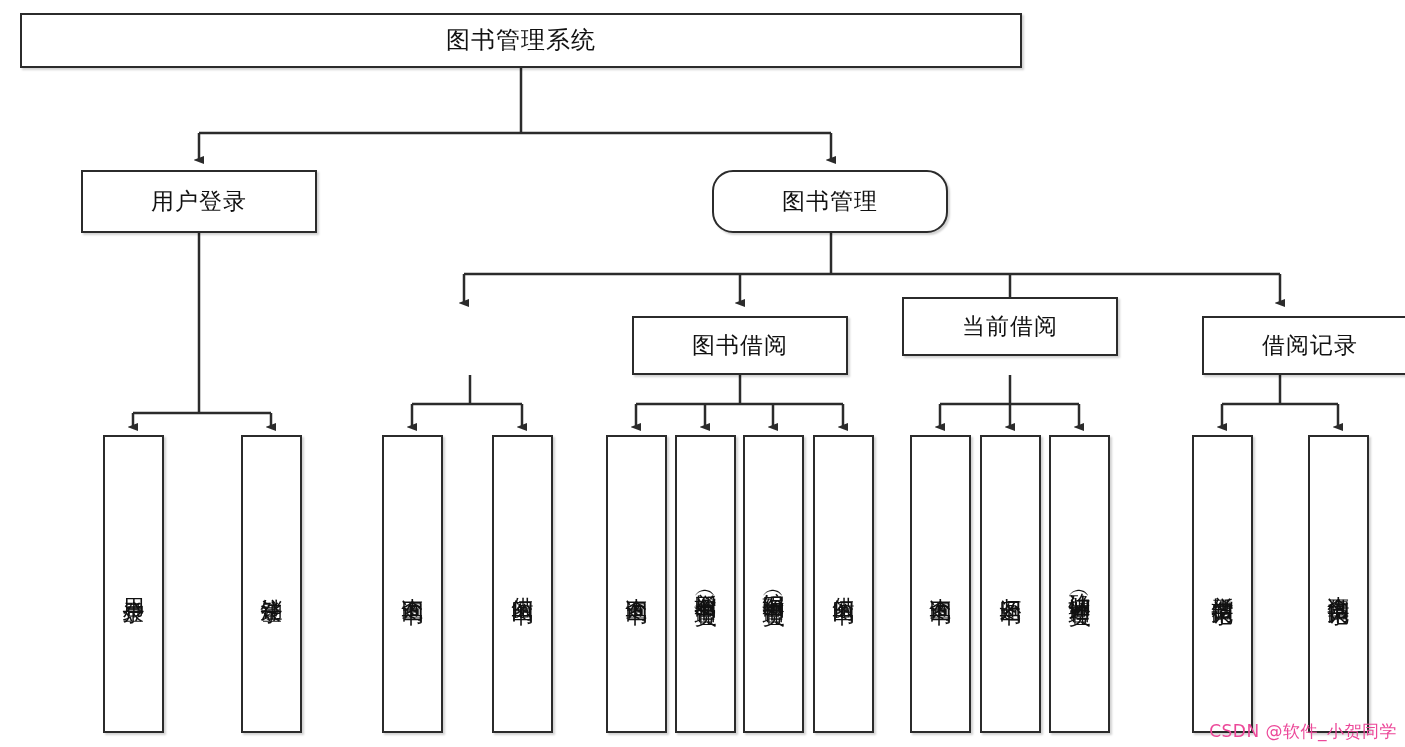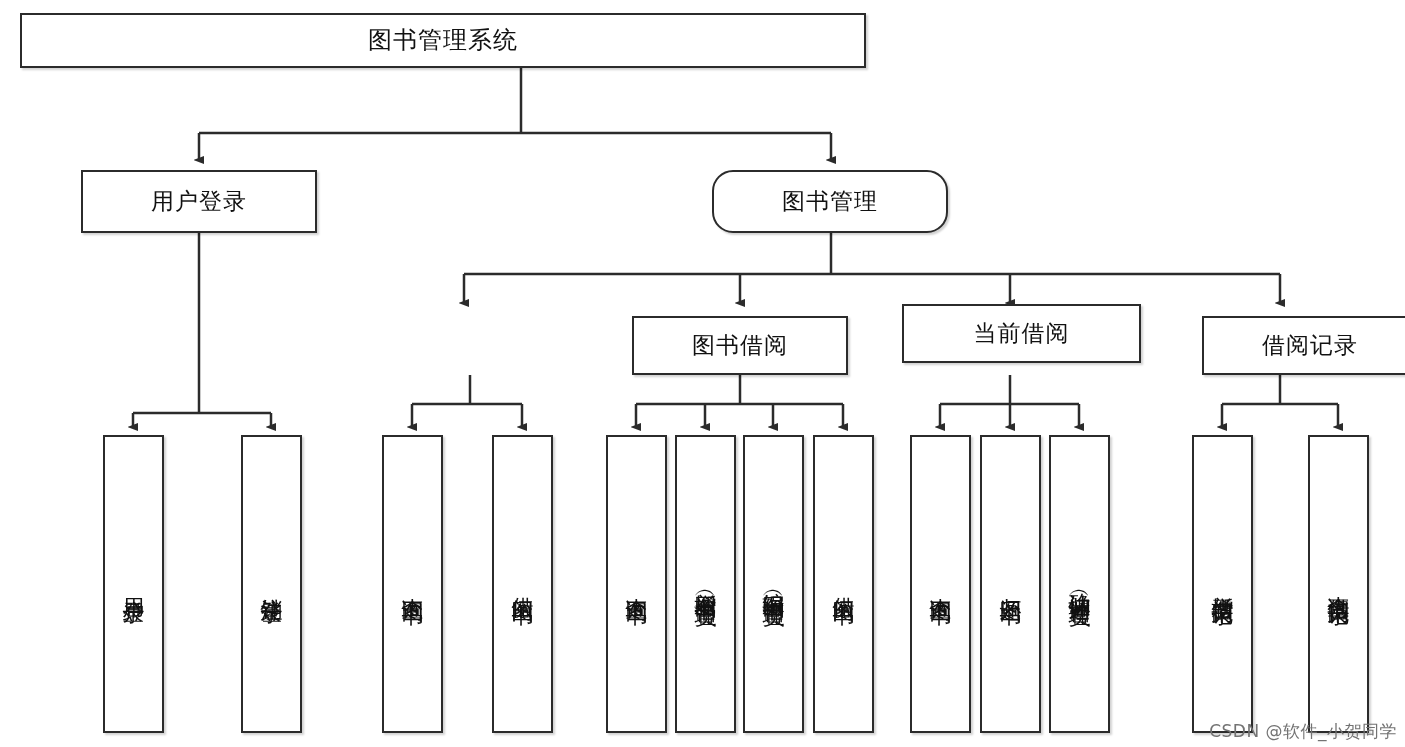--- a/index.html
+++ b/index.html
@@ -57,21 +57,21 @@
     left: 0; top: 0;
     width: 1405px;
     height: 747px;
     pointer-events: none;
   }
   .wm {
     position: absolute;
     right: 8px;
     bottom: 4px;
     font-size: 17px;
-    color: #737373;
+    color: #ec4899;
     letter-spacing: 0.5px;
     white-space: nowrap;
   }
 </style>
 </head>
 <body>
 
 <div id="canvas">
 
   <svg class="links" viewBox="0 0 1405 747">
@@ -117,35 +117,35 @@
       <path d="M1010,404 L1010,427" marker-end="url(#arrow)"></path>
       <path d="M1079,404 L1079,427" marker-end="url(#arrow)"></path>
 
       <path d="M1280,375 L1280,404"></path>
       <path d="M1222,404 L1338,404"></path>
       <path d="M1222,404 L1222,427" marker-end="url(#arrow)"></path>
       <path d="M1338,404 L1338,427" marker-end="url(#arrow)"></path>
     </g>
   </svg>
 
-  <div class="node h root" style="left:20px; top:13px; width:846px; height:55px;">
+  <div class="node h root" style="left:20px; top:13px; width:1002px; height:55px;">
     <span>图书管理系统</span>
   </div>
 
   <div class="node h" style="left:81px; top:170px; width:236px; height:63px;">
     <span>用户登录</span>
   </div>
   <div class="node h" style="left:712px; top:170px; width:236px; height:63px;border-radius:21px;">
     <span>图书管理</span>
   </div>
 
   <div class="node h" style="left:632px; top:316px; width:216px; height:59px;">
     <span>图书借阅</span>
   </div>
-  <div class="node h" style="left:902px; top:304px; width:239px; height:59px;">
+  <div class="node h" style="left:902px; top:297px; width:216px; height:59px;">
     <span>当前借阅</span>
   </div>
   <div class="node h" style="left:1202px; top:316px; width:216px; height:59px;">
     <span>借阅记录</span>
   </div>
 
   <div class="node v" style="left:103px; top:435px; width:61px; height:298px;">
     <span class="vtext">用户登录</span>
   </div>
   <div class="node v" style="left:241px; top:435px; width:61px; height:298px;">

